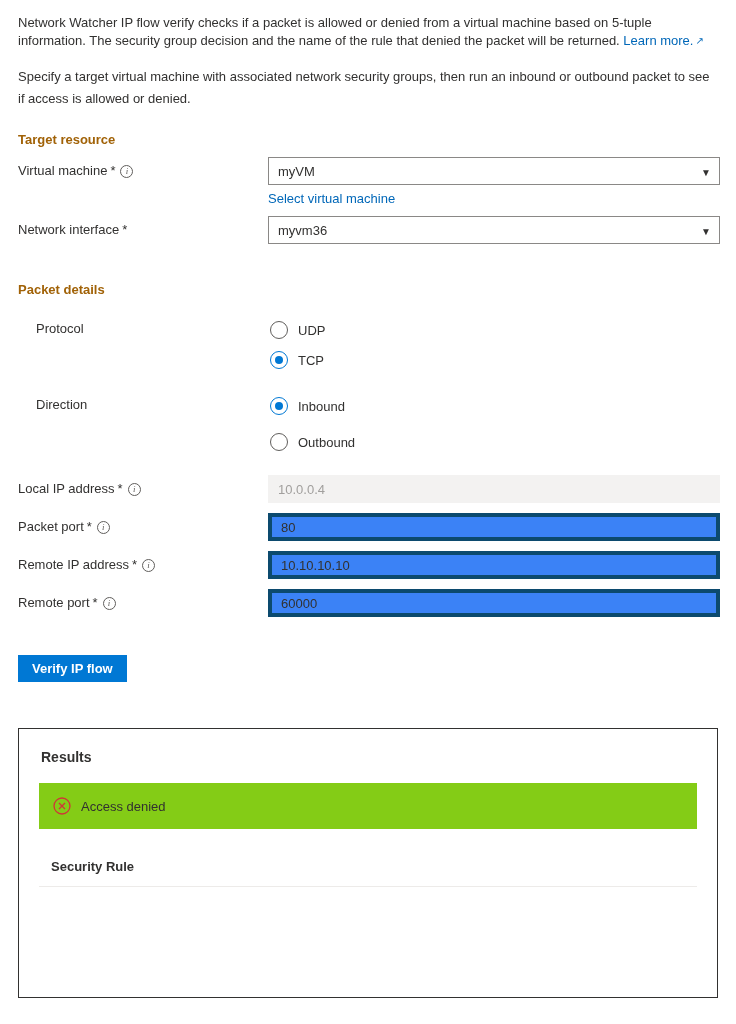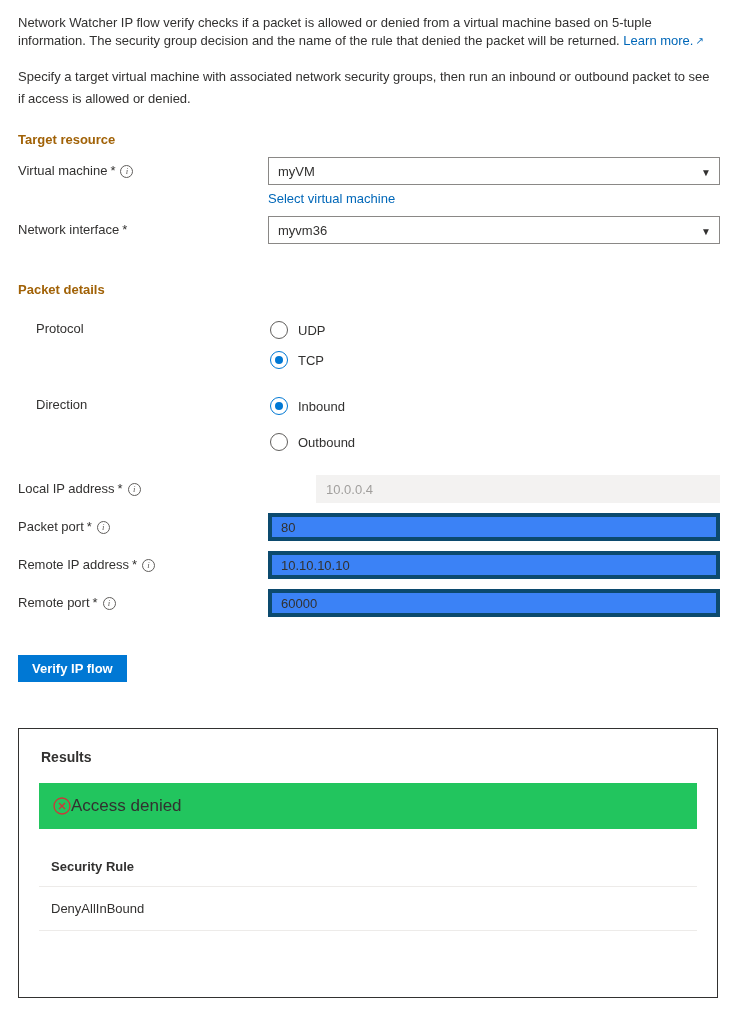--- a/index.html
+++ b/index.html
@@ -121,21 +121,20 @@
     display: flex;
     align-items: center;
     padding: 0 9px;
     font-size: 13px;
     color: #323130;
   }
   .input-box.disabled {
     background: #f3f2f1;
     border: 1px solid #f3f2f1;
     color: #a19f9d;
-    margin-left: 48px;
   }
   .radio-row {
     display: flex;
     align-items: center;
     height: 30px;
     gap: 10px;
     cursor: pointer;
     padding-left: 252px;
   }
   .radio-row .labeltext { font-size: 13px; color: #323130; }
@@ -191,26 +190,27 @@
     min-height: 270px;
   }
   .results-title {
     font-size: 14px;
     font-weight: bold;
     color: #323130;
     margin: 2px 0 0 2px;
   }
   .alert {
     margin-top: 18px;
-    background: #22c55e;
+    background: #84cc16;
     height: 46px;
     display: flex;
     align-items: center;
     padding: 0 14px;
-    font-size: 17px;
+    gap: 10px;
+    font-size: 13px;
     color: #323130;
   }
   .err-icon {
     width: 18px;
     height: 18px;
     flex: 0 0 18px;
   }
   .rule-header {
     margin-top: 30px;
     font-size: 13px;
@@ -357,16 +357,15 @@
       <span class="err-icon">
         <svg width="18" height="18" viewBox="0 0 18 18" xmlns="http://www.w3.org/2000/svg">
           <circle cx="9" cy="9" r="8" fill="none" stroke="#d13438" stroke-width="1.3"></circle>
           <path d="M6 6 L12 12 M12 6 L6 12" stroke="#d13438" stroke-width="1.3" fill="none"></path>
         </svg>
       </span>
       <span>Access denied</span>
     </div>
 
     <div class="rule-header">Security Rule</div>
-    <div class="rule-row">DenyAllInBound</div>
   </div>
 
 </div>
 
 </body></html>

